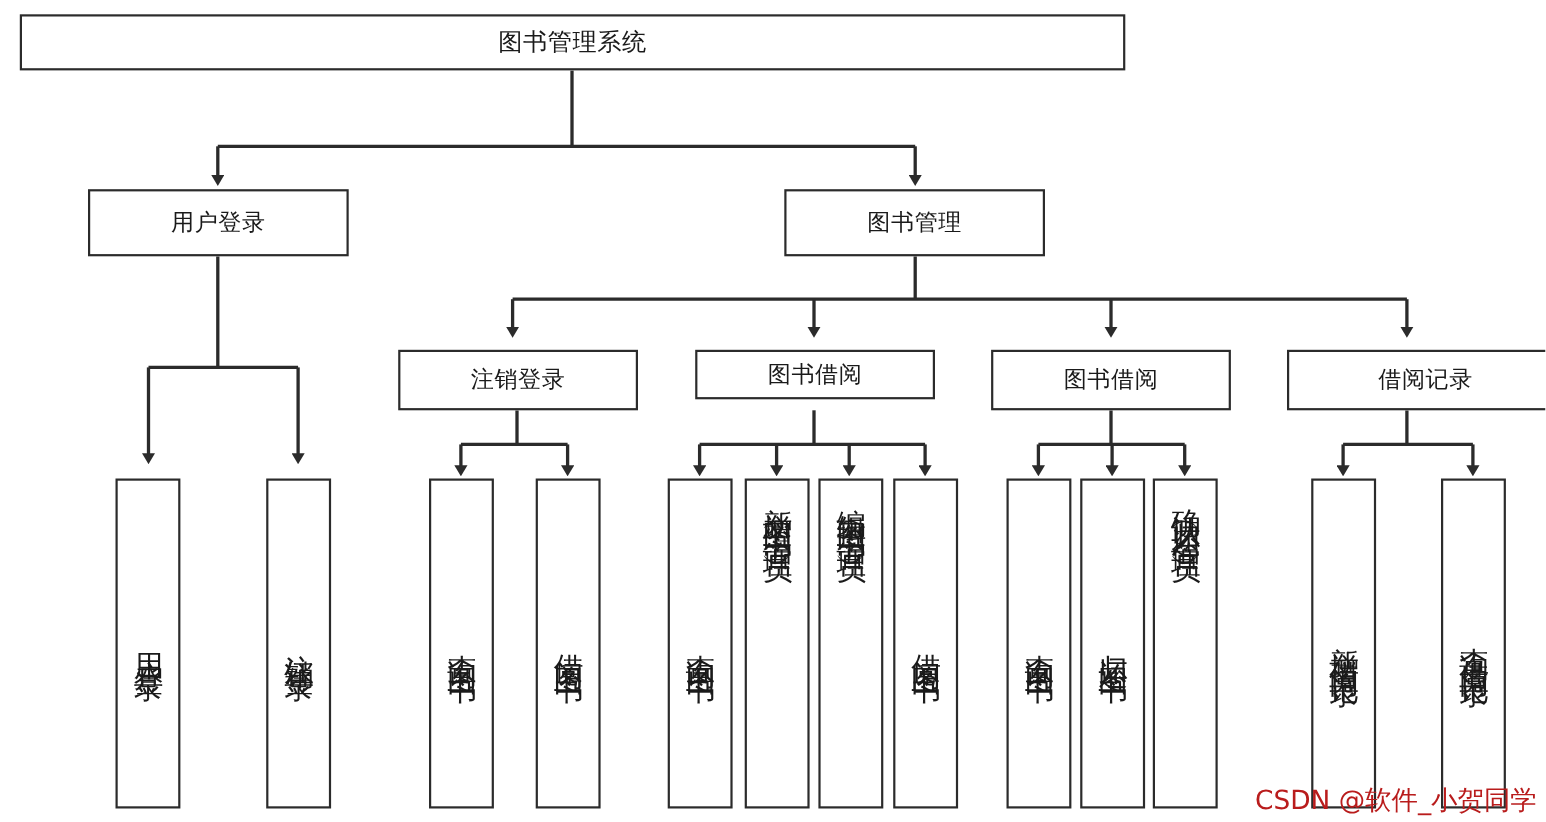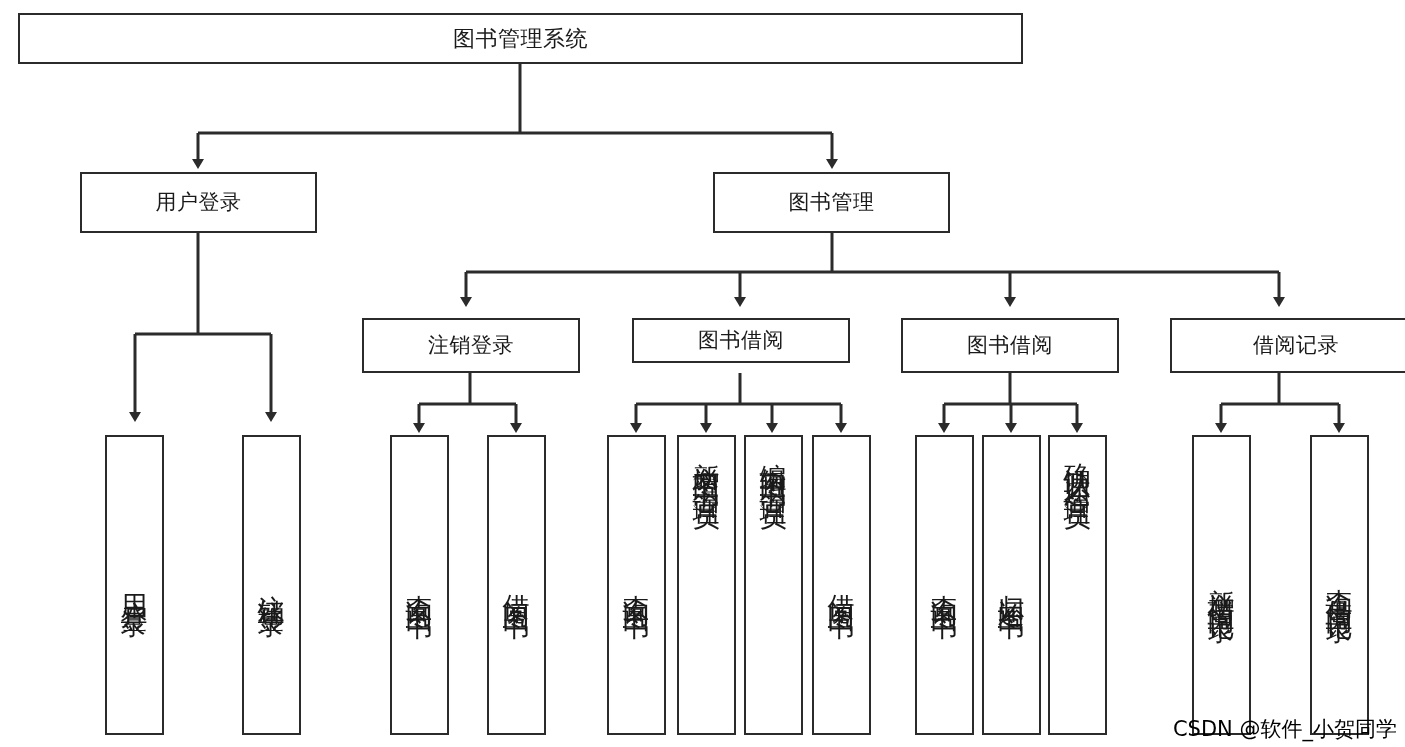--- a/index.html
+++ b/index.html
@@ -64,22 +64,22 @@
     display: block;
   }
   .node.vert.centerish {
     align-items: center;
     padding-top: 0;
   }
   #watermark {
     position: absolute;
     right: 8px;
     bottom: 4px;
-    font-size: 21px;
-    color: #000000;
+    font-size: 24px;
+    color: #b91c1c;
     z-index: 5;
     white-space: nowrap;
     font-family: "DejaVu Sans", "Liberation Sans", sans-serif;
   }
 </style>
 </head>
 <body>
 
 <div id="canvas">
 

